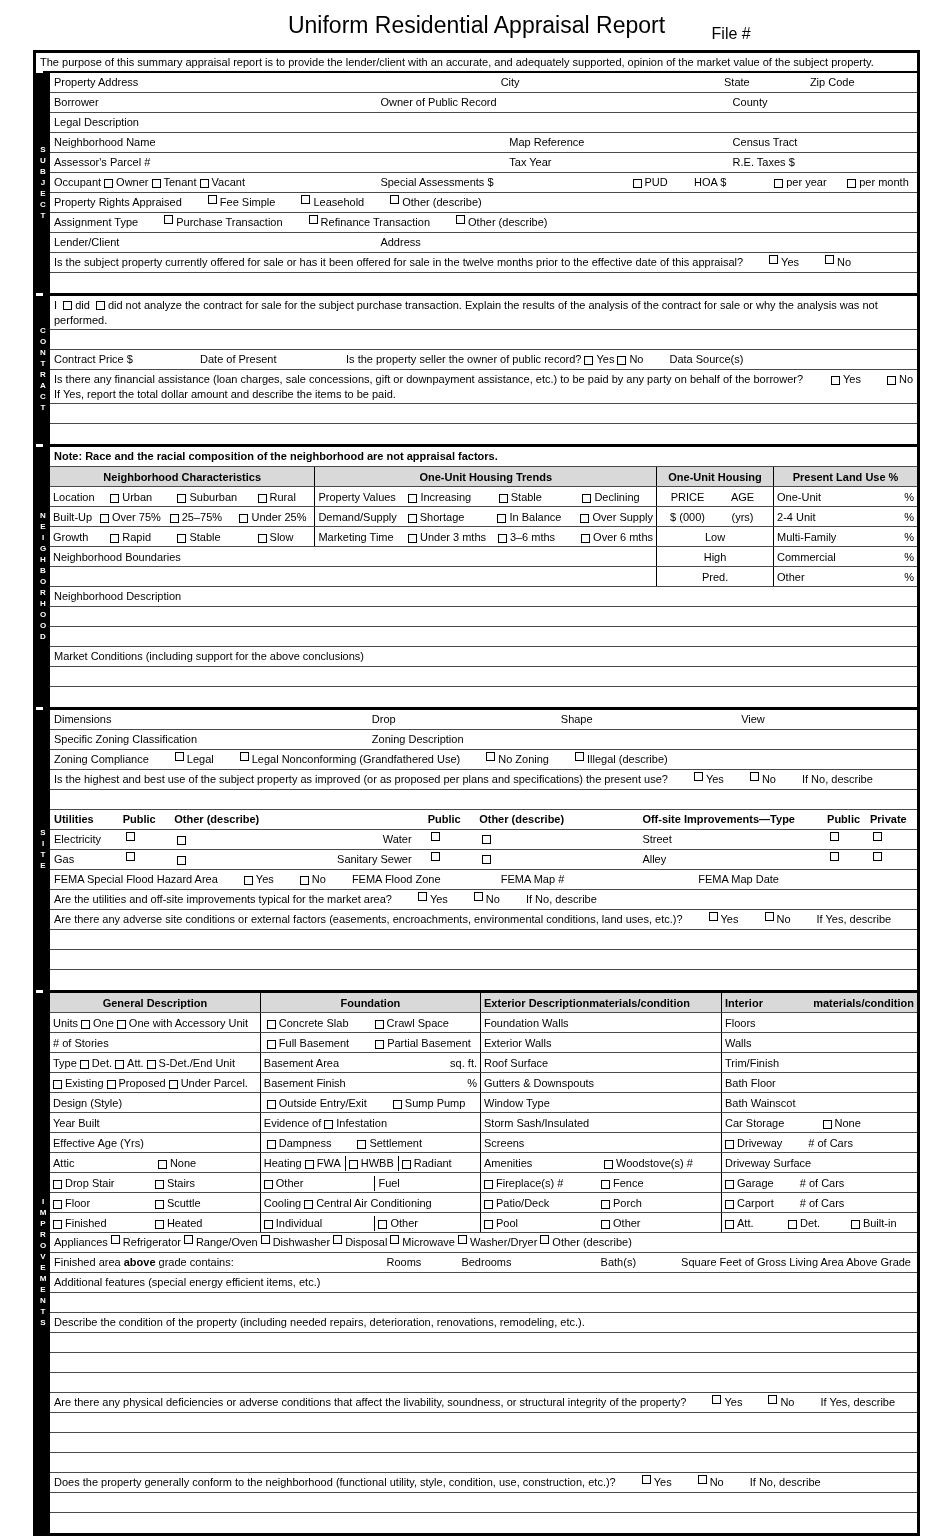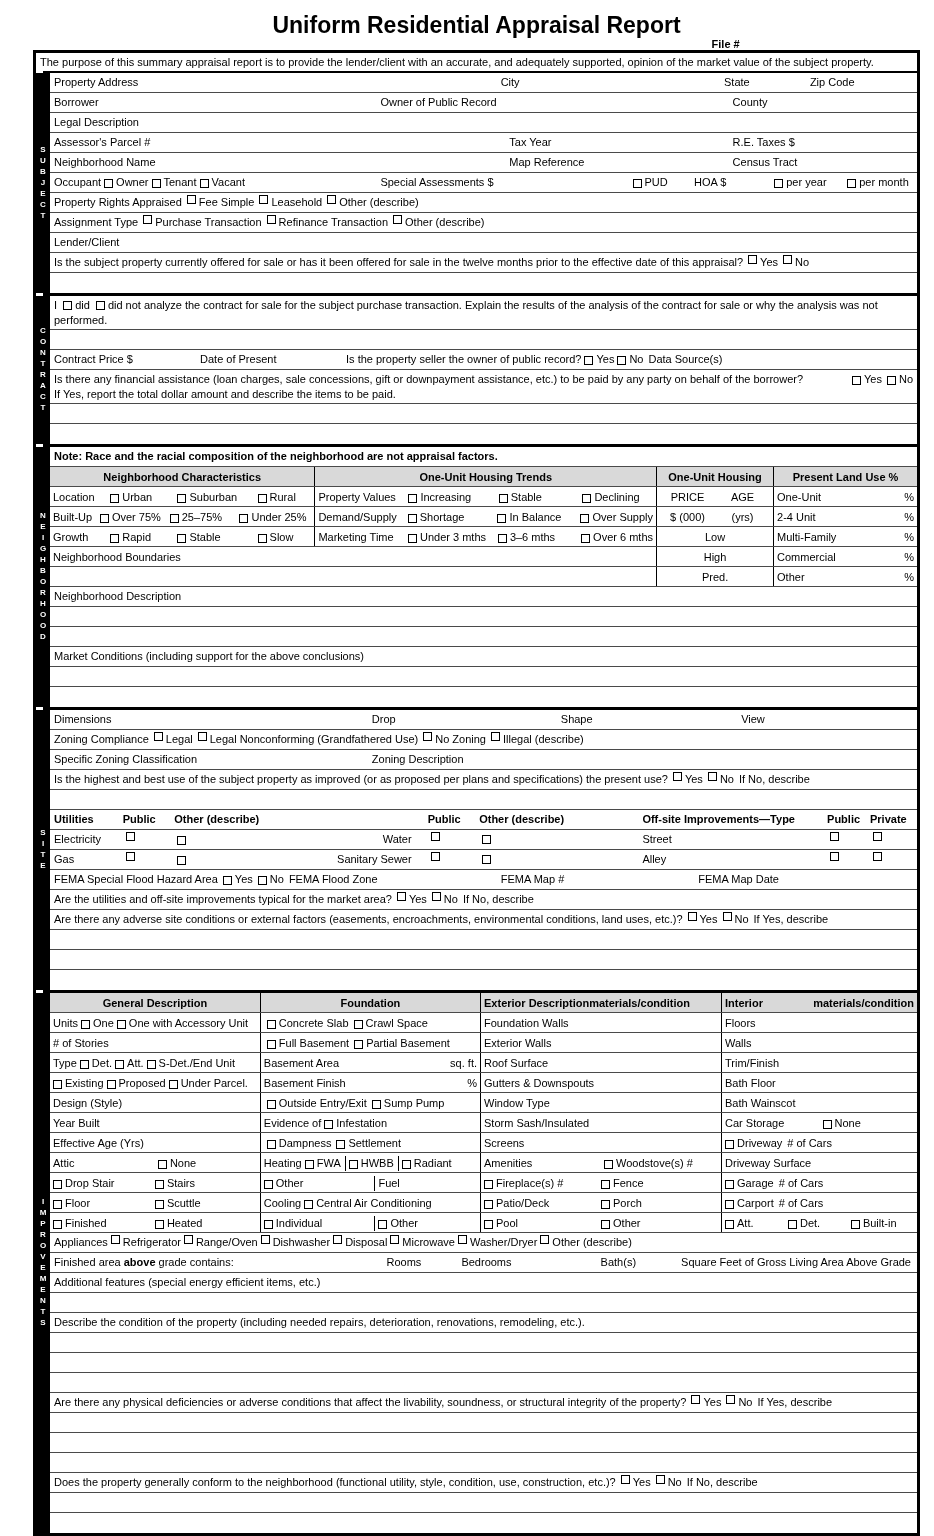--- a/index.html
+++ b/index.html
@@ -1,21 +1,21 @@
 <!DOCTYPE html>
 <html><head>
 <meta charset="utf-8">
 <style>
   *{box-sizing:border-box;margin:0;padding:0}
   html,body{width:934px;background:#fff}
   body{height:1536px;font-family:"Liberation Sans",sans-serif;color:#000;overflow:hidden}
   .page{padding:12px 14px 0 33px}
   .titlebar{position:relative;height:36px;margin-bottom:2px}
-  .title{text-align:center;font-size:23px;font-weight:bold}
-  .file-label{position:absolute;left:76.5%;top:26px;font-size:11px;font-weight:bold}
+  .title{text-align:center;font-size:23px;font-weight:normal}
+  .file-label{position:absolute;left:76.5%;top:13px;font-size:16px;font-weight:normal}
   .form{border:3px solid #000}
   .row{display:flex;align-items:flex-start;min-height:20px;border-bottom:1px solid #4a4a4a;padding:2px 4px 0;font-size:11px;line-height:1.4;background:#fff}
   .row.blk{display:block}
   .row.nb{border-bottom:none}
   .sec{display:flex;position:relative}
   .sec{border-top:3px solid #000}
   .sec::before{content:"";position:absolute;left:0;top:-3px;width:7px;height:3px;background:#fff;z-index:3}
   .side{width:14px;background:#000;color:#fff;display:flex;align-items:center;justify-content:center;font-size:8px;font-weight:bold;flex-shrink:0}
   .side span{writing-mode:vertical-rl;text-orientation:upright;letter-spacing:2px;line-height:13px}
   .body{flex:1;min-width:0}
@@ -30,21 +30,21 @@
   .gc{padding:2px 3px 0;display:flex;align-items:center;min-width:0}
   .gc.ctr{justify-content:center}
   .div{border-left:1.5px solid #000}
   .nc1{width:30.5%}.nc2{width:39.4%}.nc3{width:13.5%}.nc4{flex:1}
   .nc12{width:69.9%}
   .ic1{width:24.2%}.ic2{width:25.4%}.ic3{width:27.8%}.ic4{flex:1}
   .half{width:50%;display:flex;align-items:center;white-space:nowrap}
   .third{width:33.3%;display:flex;align-items:center;white-space:nowrap}
   .sub{border-left:1px solid #000;padding-left:3px;margin-left:4px;display:flex;align-items:center;white-space:nowrap}
   .ra{margin-left:auto}
-  .gap{margin-left:5px}
+  .gap{margin-left:26px}
 </style>
 </head>
 <body>
 
 <div class="page">
 
   <div class="titlebar">
     <div class="title">Uniform Residential Appraisal Report</div>
     <div class="file-label">File #</div>
   </div>
@@ -93,43 +93,43 @@
             </div>
         </div>
         <div class="row">
           <div class="c" style="flex:1">
               <span class="lb">Legal Description</span>
               <span class="fl"></span>
             </div>
         </div>
         <div class="row">
           <div class="c" style="width:53%">
+              <span class="lb">Neighborhood Name</span>
+              <span class="fl"></span>
+            </div>
+          <div class="c" style="width:26%">
+              <span class="lb">Map Reference</span>
+              <span class="fl"></span>
+            </div>
+          <div class="c" style="flex:1">
+              <span class="lb">Census Tract</span>
+              <span class="fl"></span>
+            </div>
+        </div>
+        <div class="row">
+          <div class="c" style="width:53%">
               <span class="lb">Assessor's Parcel #</span>
               <span class="fl"></span>
             </div>
           <div class="c" style="width:26%">
               <span class="lb">Tax Year</span>
               <span class="fl"></span>
             </div>
           <div class="c" style="flex:1">
               <span class="lb">R.E. Taxes $</span>
-              <span class="fl"></span>
-            </div>
-        </div>
-        <div class="row">
-          <div class="c" style="width:53%">
-              <span class="lb">Neighborhood Name</span>
-              <span class="fl"></span>
-            </div>
-          <div class="c" style="width:26%">
-              <span class="lb">Map Reference</span>
-              <span class="fl"></span>
-            </div>
-          <div class="c" style="flex:1">
-              <span class="lb">Census Tract</span>
               <span class="fl"></span>
             </div>
         </div>
         <div class="row">
           <div class="c" style="width:38%">
             <span class="lb">Occupant</span>
             <span class="cb"></span>
               <span class="lb">Owner</span>
             <span class="cb"></span>
               <span class="lb">Tenant</span>
@@ -175,20 +175,24 @@
             <span class="lb">Refinance Transaction</span>
           <span class="cb gap"></span>
             <span class="lb">Other (describe)</span>
           <span class="fl"></span>
         </div>
         <div class="row">
           <div class="c" style="width:38%">
               <span class="lb">Lender/Client</span>
               <span class="fl"></span>
             </div>
+          <div class="c" style="flex:1">
+              <span class="lb">Address</span>
+              <span class="fl"></span>
+            </div>
         </div>
         <div class="row">
           <span class="lb" style="white-space:normal">Is the subject property currently offered for sale or has it been offered for sale in the twelve months prior to the effective date of this appraisal?</span>
           <span class="cb gap"></span>
             <span class="lb">Yes</span>
           <span class="cb gap"></span>
             <span class="lb">No</span>
         </div>
         <div class="row">
             <span class="fl"></span>
@@ -445,40 +449,40 @@
           <div class="c" style="width:21%">
               <span class="lb">Shape</span>
               <span class="fl"></span>
             </div>
           <div class="c" style="flex:1">
               <span class="lb">View</span>
               <span class="fl"></span>
             </div>
         </div>
         <div class="row">
+          <div class="c" style="width:37%">
+              <span class="lb">Specific Zoning Classification</span>
+              <span class="fl"></span>
+            </div>
+          <div class="c" style="flex:1">
+              <span class="lb">Zoning Description</span>
+              <span class="fl"></span>
+            </div>
+        </div>
+        <div class="row">
           <span class="lb">Zoning Compliance</span>
           <span class="cb gap"></span>
             <span class="lb">Legal</span>
           <span class="cb gap"></span>
             <span class="lb">Legal Nonconforming (Grandfathered Use)</span>
           <span class="cb gap"></span>
             <span class="lb">No Zoning</span>
           <span class="cb gap"></span>
             <span class="lb">Illegal (describe)</span>
           <span class="fl"></span>
-        </div>
-        <div class="row">
-          <div class="c" style="width:37%">
-              <span class="lb">Specific Zoning Classification</span>
-              <span class="fl"></span>
-            </div>
-          <div class="c" style="flex:1">
-              <span class="lb">Zoning Description</span>
-              <span class="fl"></span>
-            </div>
         </div>
         <div class="row">
           <span class="lb" style="white-space:normal">Is the highest and best use of the subject property as improved (or as proposed per plans and specifications) the present use?</span>
           <span class="cb gap"></span>
             <span class="lb">Yes</span>
           <span class="cb gap"></span>
             <span class="lb">No</span>
           <span class="lb gap">If No, describe</span>
         </div>
         <div class="row">

